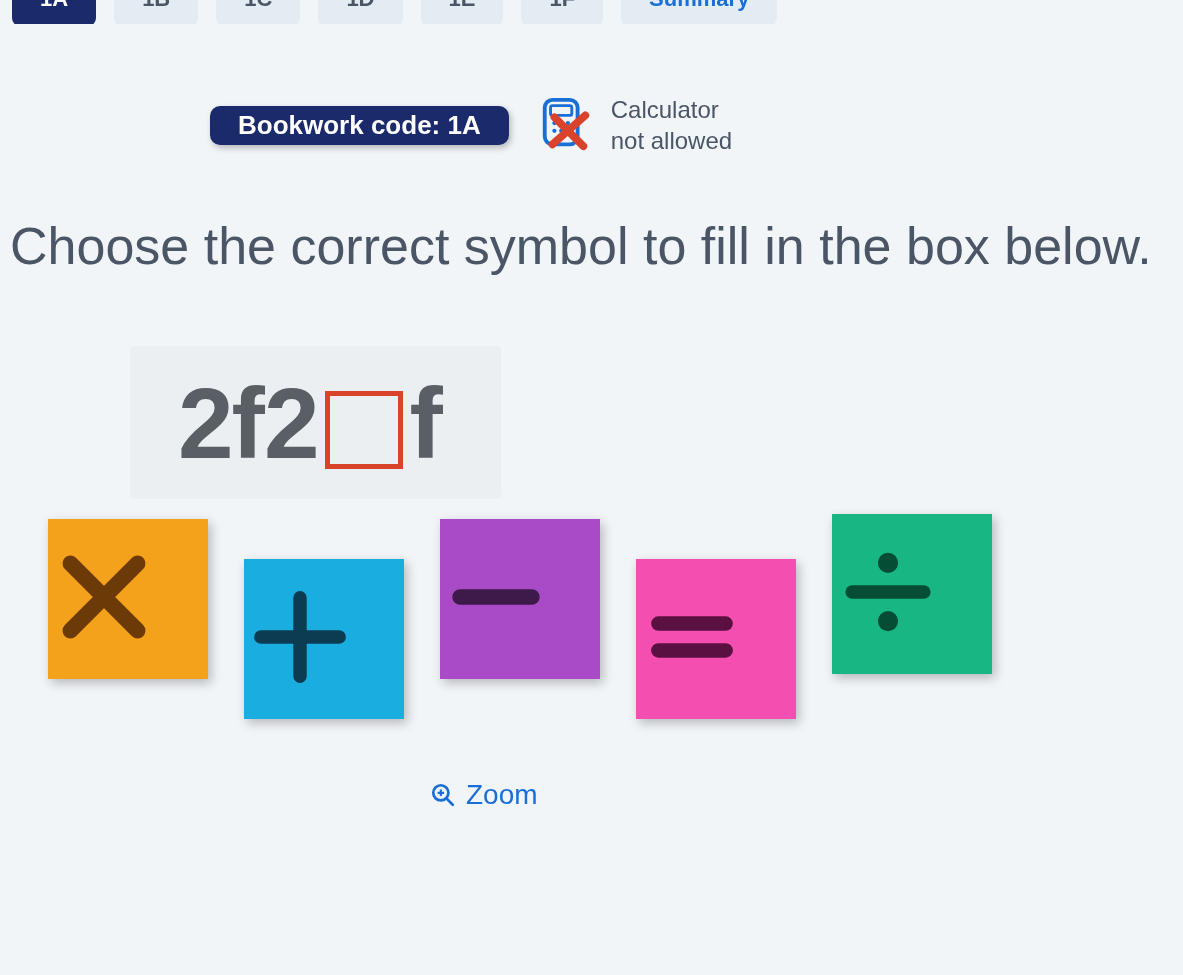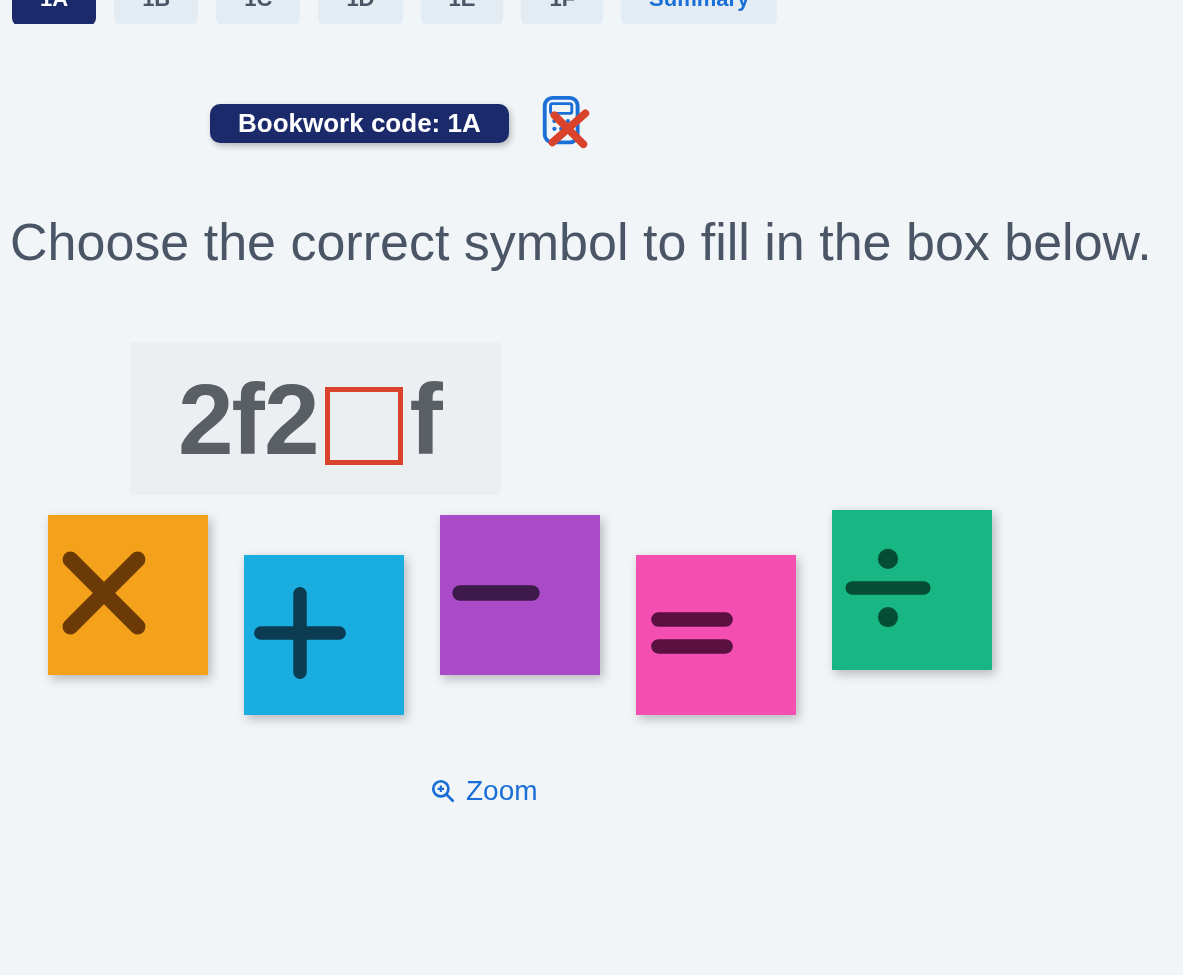--- a/index.html
+++ b/index.html
@@ -157,20 +157,24 @@
         <circle cx="18" cy="28" r="2.2" fill="#1a6fd6"></circle>
         <circle cx="25" cy="28" r="2.2" fill="#1a6fd6"></circle>
         <circle cx="32" cy="28" r="2.2" fill="#1a6fd6"></circle>
         <circle cx="18" cy="36" r="2.2" fill="#1a6fd6"></circle>
         <circle cx="25" cy="36" r="2.2" fill="#1a6fd6"></circle>
         <circle cx="32" cy="36" r="2.2" fill="#1a6fd6"></circle>
         <path d="M16 50 L50 20" stroke="#d9432b" stroke-width="8" stroke-linecap="round"></path>
         <path d="M18 22 L48 52" stroke="#d9432b" stroke-width="8" stroke-linecap="round"></path>
       </svg>
     </span>
+    <div>
+      <div>Calculator</div>
+      <div>not allowed</div>
+    </div>
   </div>
 </div>
 
 
 <div class="question">Choose the correct symbol to fill in the box below.</div>
 
 
 <div class="expr-card">
   <div class="expr">
     <span>2f</span>

